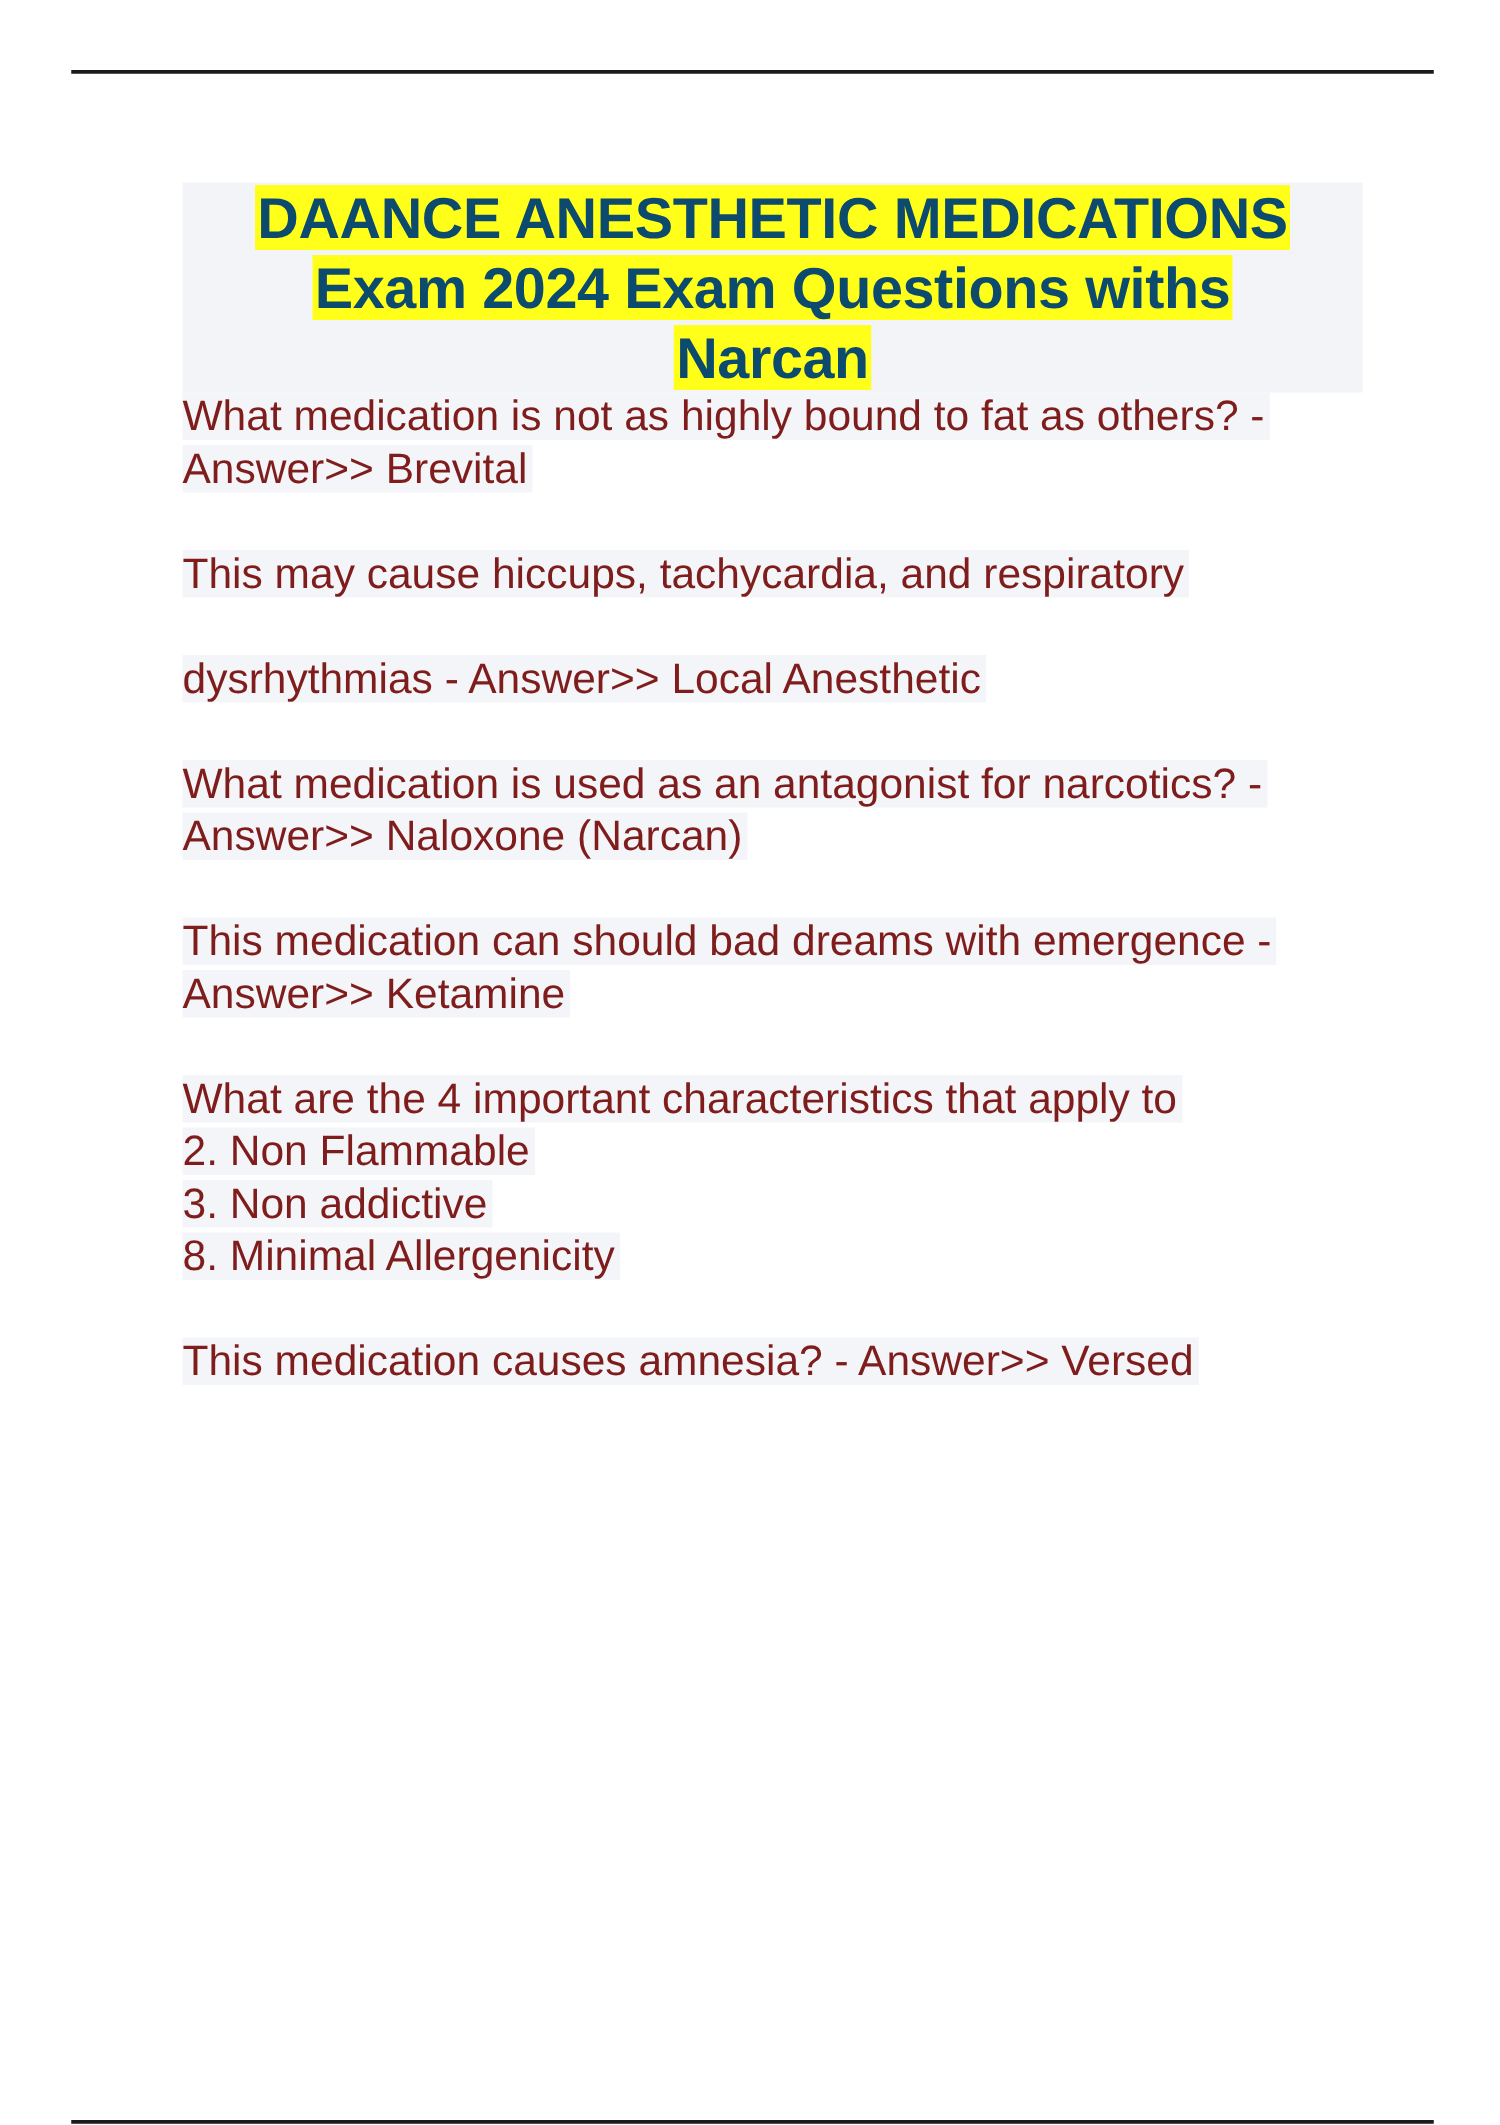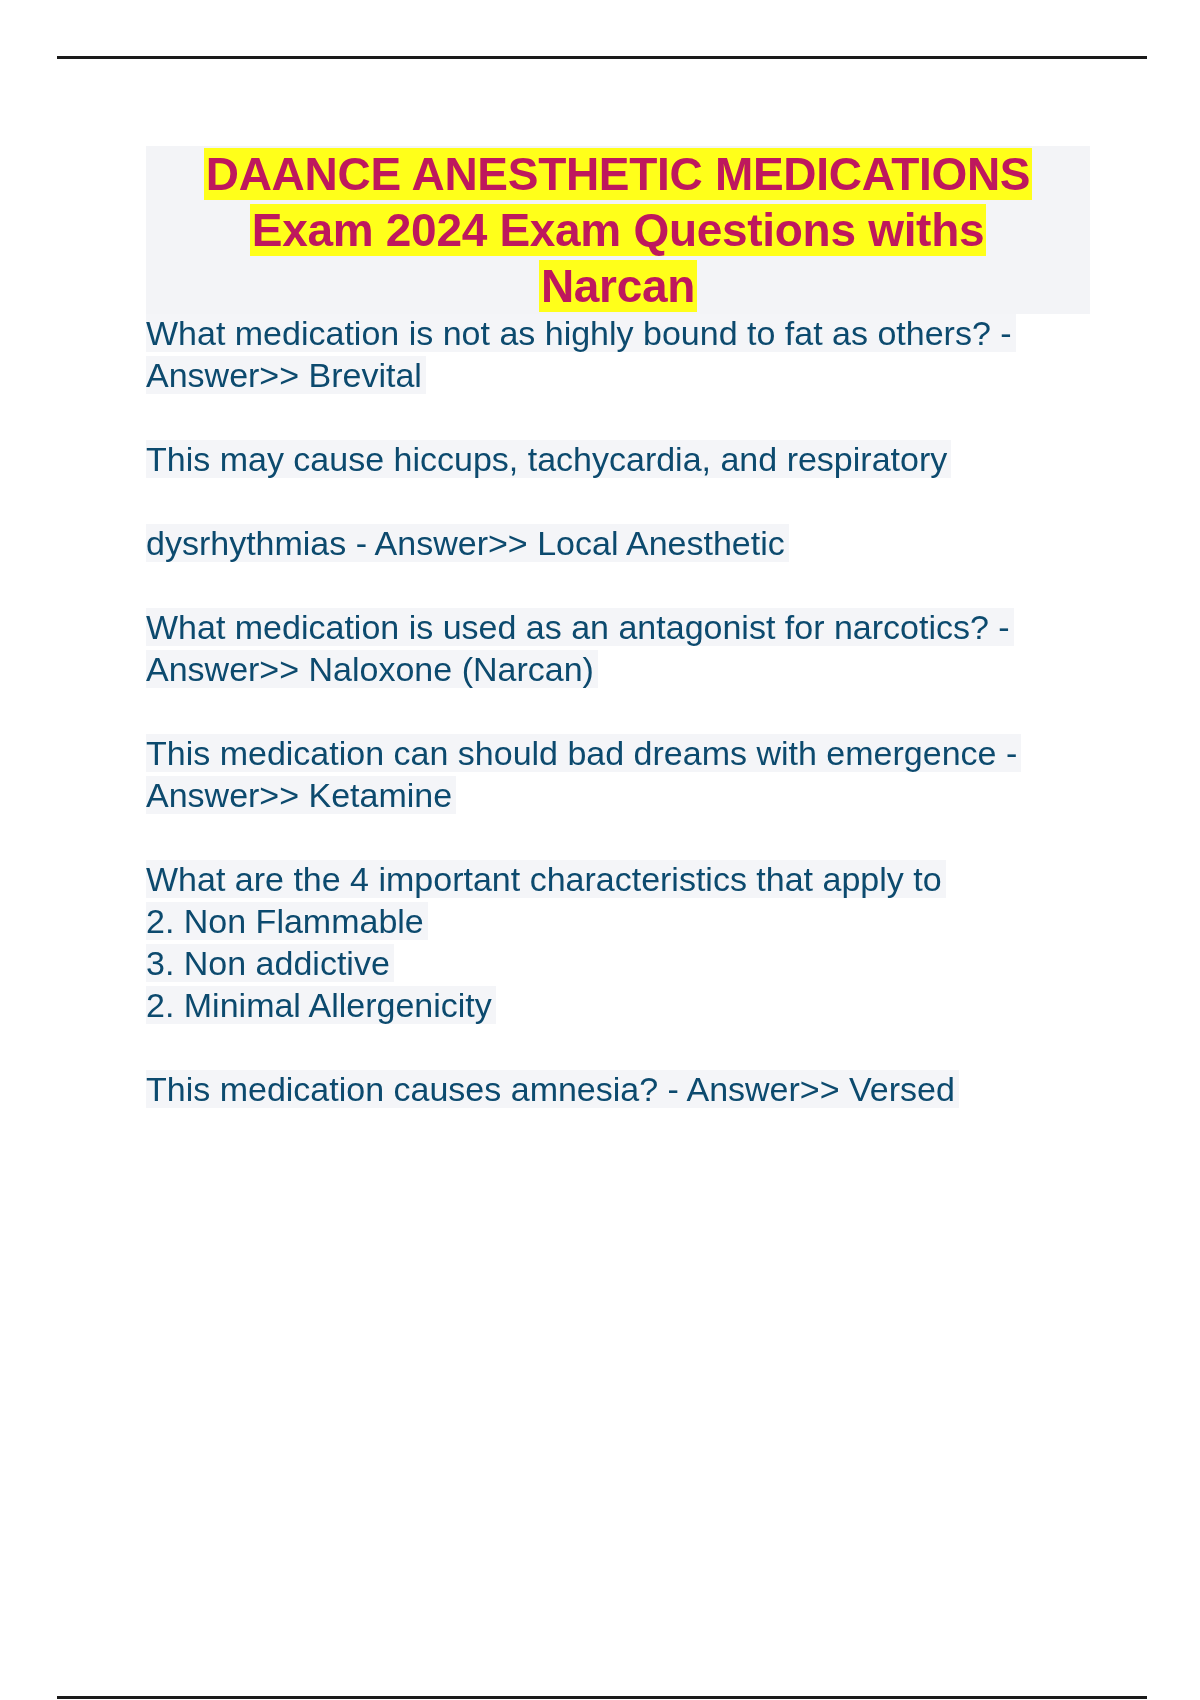--- a/index.html
+++ b/index.html
@@ -35,36 +35,36 @@
     }
     .title-line {
       display: block;
       line-height: 56px;
       height: 56px;
     }
     .title-line span {
       font-family: "Liberation Sans", sans-serif;
       font-weight: bold;
       font-size: 46px;
-      color: #be185d;
+      color: #0c4a6e;
       background: #ffff1a;
       padding: 0 2px;
       letter-spacing: -0.3px;
     }
 
     .content {
       position: absolute;
       left: 146px;
       top: 312px;
       width: 960px;
     }
     .qa {
       font-size: 34px;
       line-height: 42px;
-      color: #0c4a6e;
+      color: #7f1d1d;
       margin-bottom: 42px;
     }
     .qa .line {
       display: block;
       height: 42px;
       white-space: nowrap;
     }
     .qa .line span {
       background: #f4f5f8;
       padding-right: 4px;
@@ -98,20 +98,20 @@
     <div class="line"><span>Answer&gt;&gt; Naloxone (Narcan)</span></div>
   </div>
   <div class="qa">
     <div class="line"><span>This medication can should bad dreams with emergence -</span></div>
     <div class="line"><span>Answer&gt;&gt; Ketamine</span></div>
   </div>
   <div class="qa">
     <div class="line"><span>What are the 4 important characteristics that apply to</span></div>
     <div class="line"><span>2. Non Flammable</span></div>
     <div class="line"><span>3. Non addictive</span></div>
-    <div class="line"><span>2. Minimal Allergenicity</span></div>
+    <div class="line"><span>8. Minimal Allergenicity</span></div>
   </div>
   <div class="qa single">
     <div class="line"><span>This medication causes amnesia? - Answer&gt;&gt; Versed</span></div>
   </div>
 </div>
 
 <div class="rule bottom"></div>
 
 </body></html>

